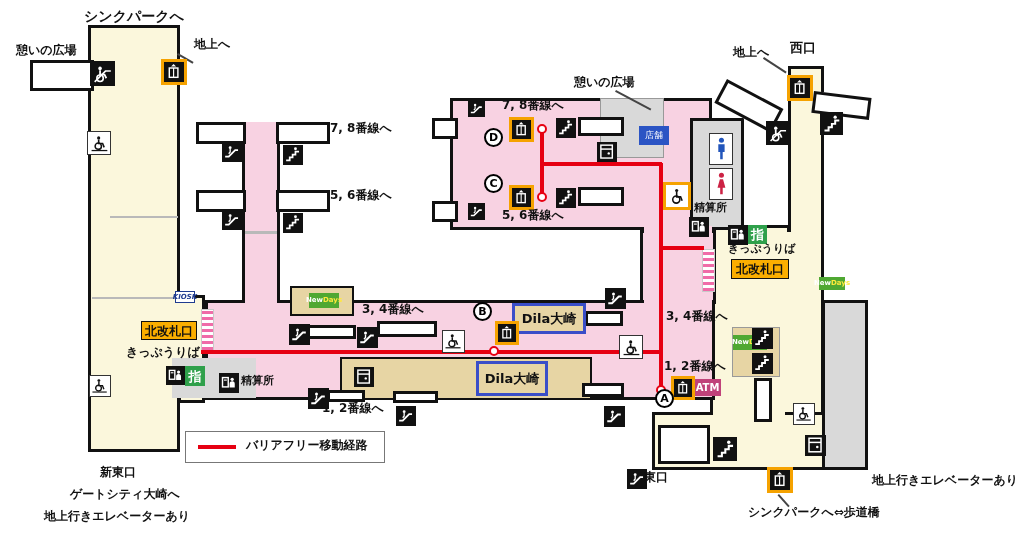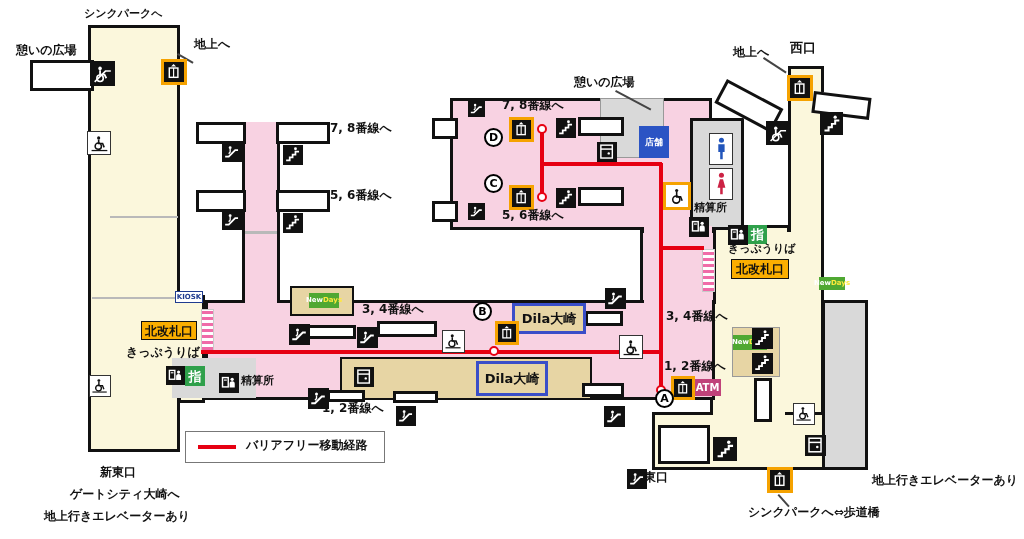--- a/index.html
+++ b/index.html
@@ -83,22 +83,22 @@
     <div class="rseg" style="left: 662px; top: 246px; width: 42px; height: 4px;"></div>
     <div class="rseg" style="left: 198px; top: 445px; width: 38px; height: 4px;"></div>
     <div class="rnode" style="left: 537px; top: 124px; width: 10px; height: 10px;"></div>
     <div class="rnode" style="left: 537px; top: 192px; width: 10px; height: 10px;"></div>
     <div class="rnode" style="left: 489px; top: 346px; width: 10px; height: 10px;"></div>
     <div class="rnode" style="left: 656px; top: 385px; width: 10px; height: 10px;"></div>
     <div class="box" style="left: 141px; top: 321px; width: 56px; height: 19px; background: rgb(251, 174, 0); border: 1.5px solid rgb(17, 17, 17); color: rgb(17, 17, 17); font-size: 12px; font-weight: bold;">北改札口</div>
     <div class="box" style="left: 731px; top: 259px; width: 58px; height: 20px; background: rgb(251, 174, 0); border: 1.5px solid rgb(17, 17, 17); color: rgb(17, 17, 17); font-size: 12px; font-weight: bold;">北改札口</div>
     <div class="box" style="left: 512px; top: 303px; width: 74px; height: 31px; background: rgb(231, 213, 164); border: 3px solid rgb(58, 78, 200); color: rgb(17, 17, 17); font-size: 13px; font-weight: bold;">Dila大崎</div>
     <div class="box" style="left: 476px; top: 361px; width: 72px; height: 35px; background: rgb(231, 213, 164); border: 3px solid rgb(58, 78, 200); color: rgb(17, 17, 17); font-size: 13px; font-weight: bold;">Dila大崎</div>
-    <div class="box" style="left: 639px; top: 126px; width: 30px; height: 32px; background: rgb(43, 84, 196); border: none; color: rgb(255, 255, 255); font-size: 9px; font-weight: bold;">店舗</div>
-    <div class="box" style="left: 175px; top: 291px; width: 28px; height: 12px; background: rgb(255, 255, 255); border: 1.2px solid rgb(31, 59, 143); color: rgb(31, 59, 143); font-size: 7px; font-weight: bold; ">KIOSK</div>
+    <div class="box" style="left: 639px; top: 126px; width: 30px; height: 19px; background: rgb(43, 84, 196); border: none; color: rgb(255, 255, 255); font-size: 9px; font-weight: normal;">店舗</div>
+    <div class="box" style="left: 175px; top: 291px; width: 20px; height: 12px; background: rgb(255, 255, 255); border: 1.2px solid rgb(31, 59, 143); color: rgb(31, 59, 143); font-size: 7px; font-weight: bold; font-style: italic;">KIOSK</div>
     <div class="box" style="left: 694px; top: 379px; width: 27px; height: 17px; background: rgb(192, 66, 122); border: none; color: rgb(255, 255, 255); font-size: 10px; font-weight: bold;">ATM</div>
     <div class="box" style="left: 309px; top: 293px; width: 30px; height: 15px; background: rgb(79, 168, 50); border: none; color: rgb(255, 255, 255); font-size: 7px; font-weight: bold;">
       <span style="color:#fff">New</span>
       <span style="color:#FFE93C">Days</span>
     </div>
     <div class="box" style="left: 733px; top: 335px; width: 34px; height: 15px; background: rgb(79, 168, 50); border: none; color: rgb(255, 255, 255); font-size: 7px; font-weight: bold;">
       <span style="color:#fff">New</span>
       <span style="color:#FFE93C">Days</span>
     </div>
     <div class="box" style="left: 819px; top: 277px; width: 26px; height: 13px; background: rgb(79, 168, 50); border: none; color: rgb(255, 255, 255); font-size: 7px; font-weight: bold;">
@@ -406,21 +406,21 @@
     <div class="icon" style="left: 709px; top: 168px; width: 24px; height: 32px; background: rgb(255, 255, 255); border: 1.4px solid rgb(51, 51, 51);">
       <svg viewBox="0 0 24 32">
         <circle cx="12" cy="5" r="3.2" fill="#CC2244"></circle>
         <path d="M10 10h4l3 11h-3.4v8h-3.2v-8H7z" fill="#CC2244"></path>
       </svg>
     </div>
     <div class="badge" style="left: 655px; top: 389px; width: 19px; height: 19px;">A</div>
     <div class="badge" style="left: 473px; top: 302px; width: 19px; height: 19px;">B</div>
     <div class="badge" style="left: 484px; top: 174px; width: 19px; height: 19px;">C</div>
     <div class="badge" style="left: 484px; top: 128px; width: 19px; height: 19px;">D</div>
-    <div class="lbl" style="left: 84px; top: 8px; font-size: 11px;">シンクパークへ</div>
+    <div class="lbl" style="left: 84px; top: 8px; font-size: 14px;">シンクパークへ</div>
     <div class="lbl" style="left: 16px; top: 44px; font-size: 12px;">憩いの広場</div>
     <div class="lbl" style="left: 194px; top: 38px; font-size: 12px;">地上へ</div>
     <div class="lbl" style="left: 330px; top: 122px; font-size: 12px;">7, 8番線へ</div>
     <div class="lbl" style="left: 330px; top: 189px; font-size: 12px;">5, 6番線へ</div>
     <div class="lbl" style="left: 502px; top: 99px; font-size: 12px;">7, 8番線へ</div>
     <div class="lbl" style="left: 502px; top: 209px; font-size: 12px;">5, 6番線へ</div>
     <div class="lbl" style="left: 574px; top: 76px; font-size: 12px;">憩いの広場</div>
     <div class="lbl" style="left: 733px; top: 46px; font-size: 12px;">地上へ</div>
     <div class="lbl" style="left: 790px; top: 41px; font-size: 13px;">西口</div>
     <div class="lbl" style="left: 362px; top: 303px; font-size: 12px;">3, 4番線へ</div>

